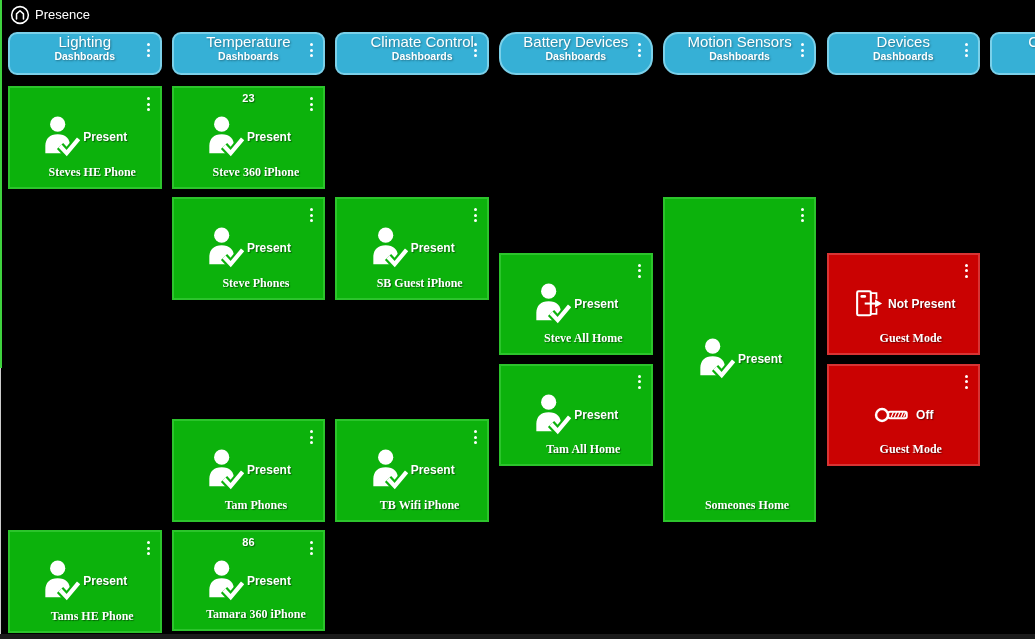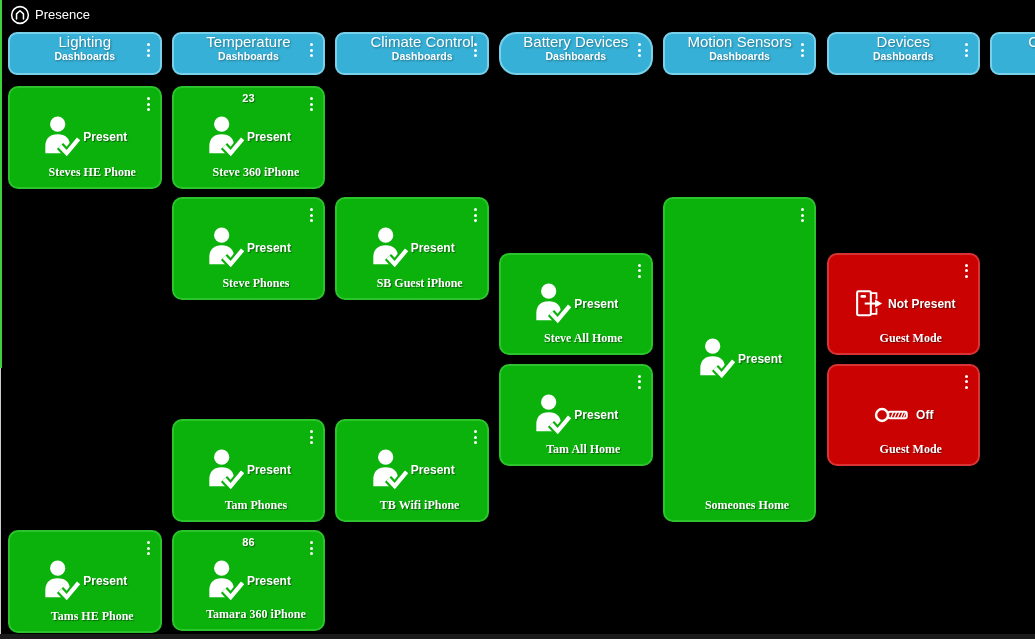--- a/index.html
+++ b/index.html
@@ -30,21 +30,21 @@
     position:absolute;top:32px;width:153.5px;height:43px;box-sizing:border-box;
     background:var(--nav-fill);border:2px solid var(--nav-border);border-radius:9px;
     color:#fff;text-align:center;cursor:pointer;
   }
   .nav-title{font-size:15px;line-height:16px;text-shadow:1px 1px 2px rgba(0,0,0,.35)}
   .nav-sub{font-size:10.5px;font-weight:bold;line-height:12px;text-shadow:1px 1px 2px rgba(0,0,0,.35)}
   .nav-tile.clipped{text-align:left}
   .nav-tile.clipped .nav-title{padding-left:36px}
   
   .tile{
-    position:absolute;box-sizing:border-box;border-radius:10px;color:var(--tile-text);
+    position:absolute;box-sizing:border-box;border-radius:0;color:var(--tile-text);
     cursor:pointer;
   }
   .tile.green{background:var(--green-fill);border:2px solid var(--green-border)}
   .tile.red{background:var(--red-fill);border:2px solid var(--red-border)}
   .dots{position:absolute;top:7px;right:8px;display:flex;flex-direction:column;gap:2.5px;padding:2px;cursor:pointer}
   .dots i{width:3px;height:3px;border-radius:50%;background:#fff;display:block}
   .badge{
     position:absolute;top:4px;left:0;right:0;text-align:center;
     font-size:11px;font-weight:bold;text-shadow:1px 1px 1px rgba(0,0,0,.4);
   }
@@ -107,21 +107,21 @@
     </div>
     <div class="nav-tile" style="left: 499.1px; border-radius: 17px;">
       <span class="dots">
         <i></i>
         <i></i>
         <i></i>
       </span>
       <div class="nav-title">Battery Devices</div>
       <div class="nav-sub">Dashboards</div>
     </div>
-    <div class="nav-tile" style="left: 662.8px;">
+    <div class="nav-tile" style="left: 662.8px; border-radius: 15px;">
       <span class="dots">
         <i></i>
         <i></i>
         <i></i>
       </span>
       <div class="nav-title">Motion Sensors</div>
       <div class="nav-sub">Dashboards</div>
     </div>
     <div class="nav-tile" style="left: 826.5px;">
       <span class="dots">

